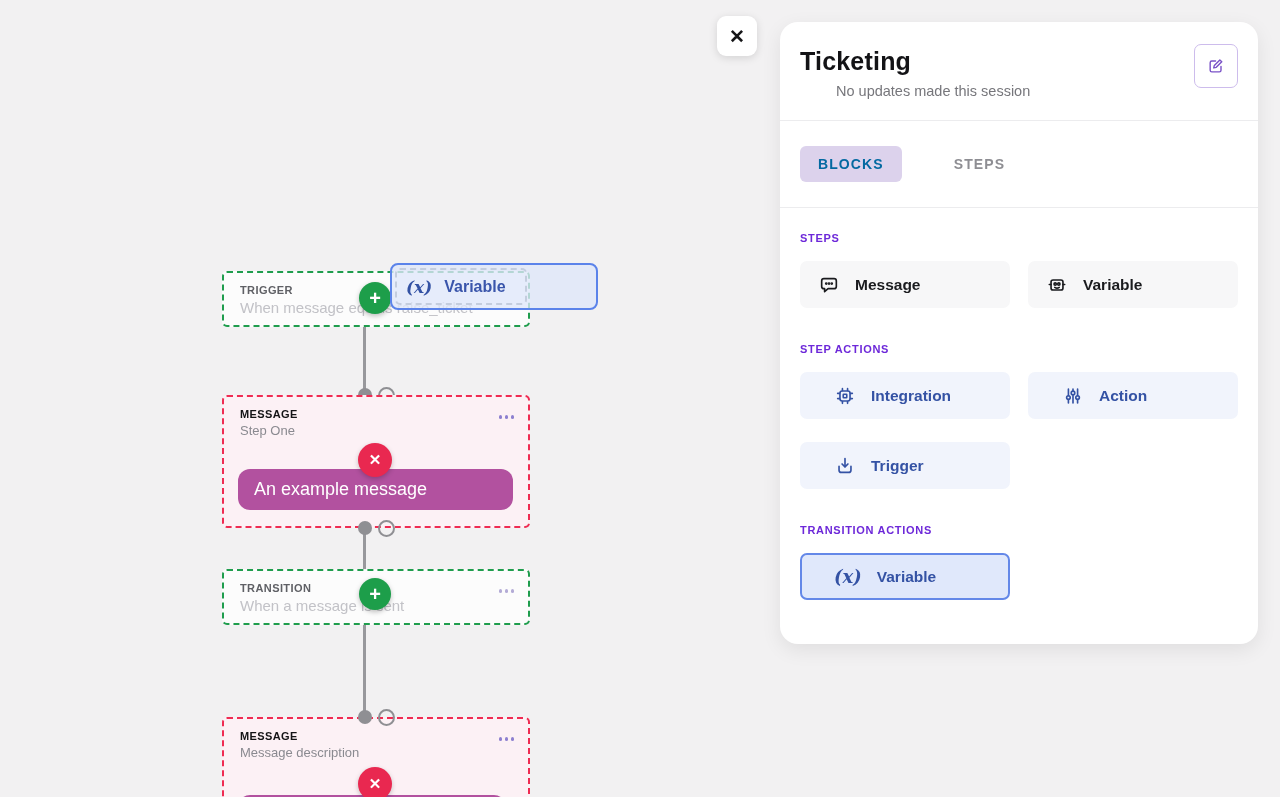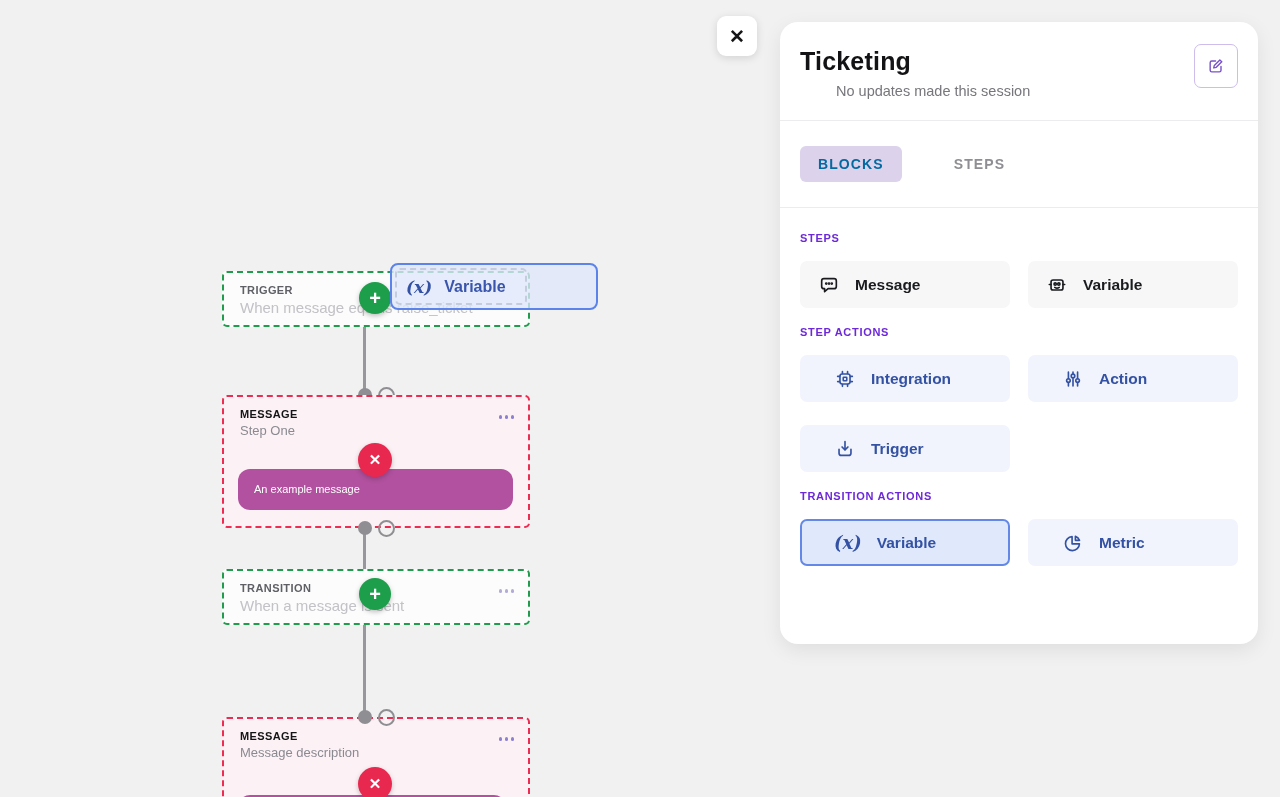--- a/index.html
+++ b/index.html
@@ -45,21 +45,21 @@
     box-shadow:0 2px 5px rgba(0,0,0,.25); cursor:pointer;
   }
   .delete-btn {
     position:absolute; width:34px; height:34px; border-radius:50%;
     background:#e92850; color:#fff; border:none;
     font-size:15px; font-weight:800; line-height:32px; text-align:center;
     box-shadow:0 2px 5px rgba(0,0,0,.22); cursor:pointer; z-index:4;
   }
   .msg-bubble {
     position:absolute; background:#b2519f; border-radius:12px;
-    color:#fff; font-size:11px; line-height:41px; padding:0 16px;
+    color:#fff; font-size:18px; line-height:41px; padding:0 16px;
     white-space:nowrap; overflow:hidden;
   }
 
   
   .drag-chip {
     position:absolute; left:390px; top:263px; width:208px; height:47px;
     border:2px solid #5b83ea; border-radius:8px;
     background:rgba(223,231,250,.78);
     display:flex; align-items:center; gap:12px; padding-left:14px;
     z-index:6; cursor:grabbing;
@@ -104,21 +104,21 @@
     font-family:inherit; font-size:14px; font-weight:800; letter-spacing:1.1px; color:#8e8e93;
     padding:10px 18px; border-radius:6px;
   }
   .tab.active { background:#dcd2ec; color:#0369a1; }
 
   .panel-body { padding:24px 20px 20px 20px; }
   .sec-heading {
     font-size:11px; font-weight:700; letter-spacing:.7px; color:#6d28d9;
     margin-bottom:17px;
   }
-  .sec-heading.spaced { margin-top:18px; }
+  .sec-heading.spaced { margin-top:35px; }
   .card-grid { display:grid; grid-template-columns:210px 210px; column-gap:18px; row-gap:23px; }
   .card {
     height:47px; border-radius:7px; border:2px solid transparent;
     display:flex; align-items:center; gap:15px; padding-left:16px;
     font-size:15.5px; font-weight:700; cursor:pointer;
     font-family:inherit; text-align:left;
   }
   .card.dark { background:#f7f7f8; color:#1a1b1e; }
   .card.blue { background:#f1f4fc; color:#3452a4;padding-left:32px; }
   .card.selected { background:#e0e8fb; border-color:#6488e8; }
@@ -276,23 +276,16 @@
         <span>Trigger</span>
       </button>
     </div>
 
     <div class="sec-heading spaced">TRANSITION ACTIONS</div>
     <div class="card-grid">
       <button class="card blue selected">
         <span class="var-glyph">(x)</span>
         <span>Variable</span>
       </button>
-      <button class="card blue">
-        <svg width="22" height="22" viewBox="0 0 24 24" fill="none" stroke="currentColor" stroke-width="1.8" stroke-linecap="round" stroke-linejoin="round">
-          <path d="M11 5.1A7.6 7.6 0 1 0 19 13h-8Z"></path>
-          <path d="M14.6 4.6a7.6 7.6 0 0 1 4.5 4.5h-4.5Z"></path>
-        </svg>
-        <span>Metric</span>
-      </button>
     </div>
 
   </div>
 </aside>
 
 </body></html>

